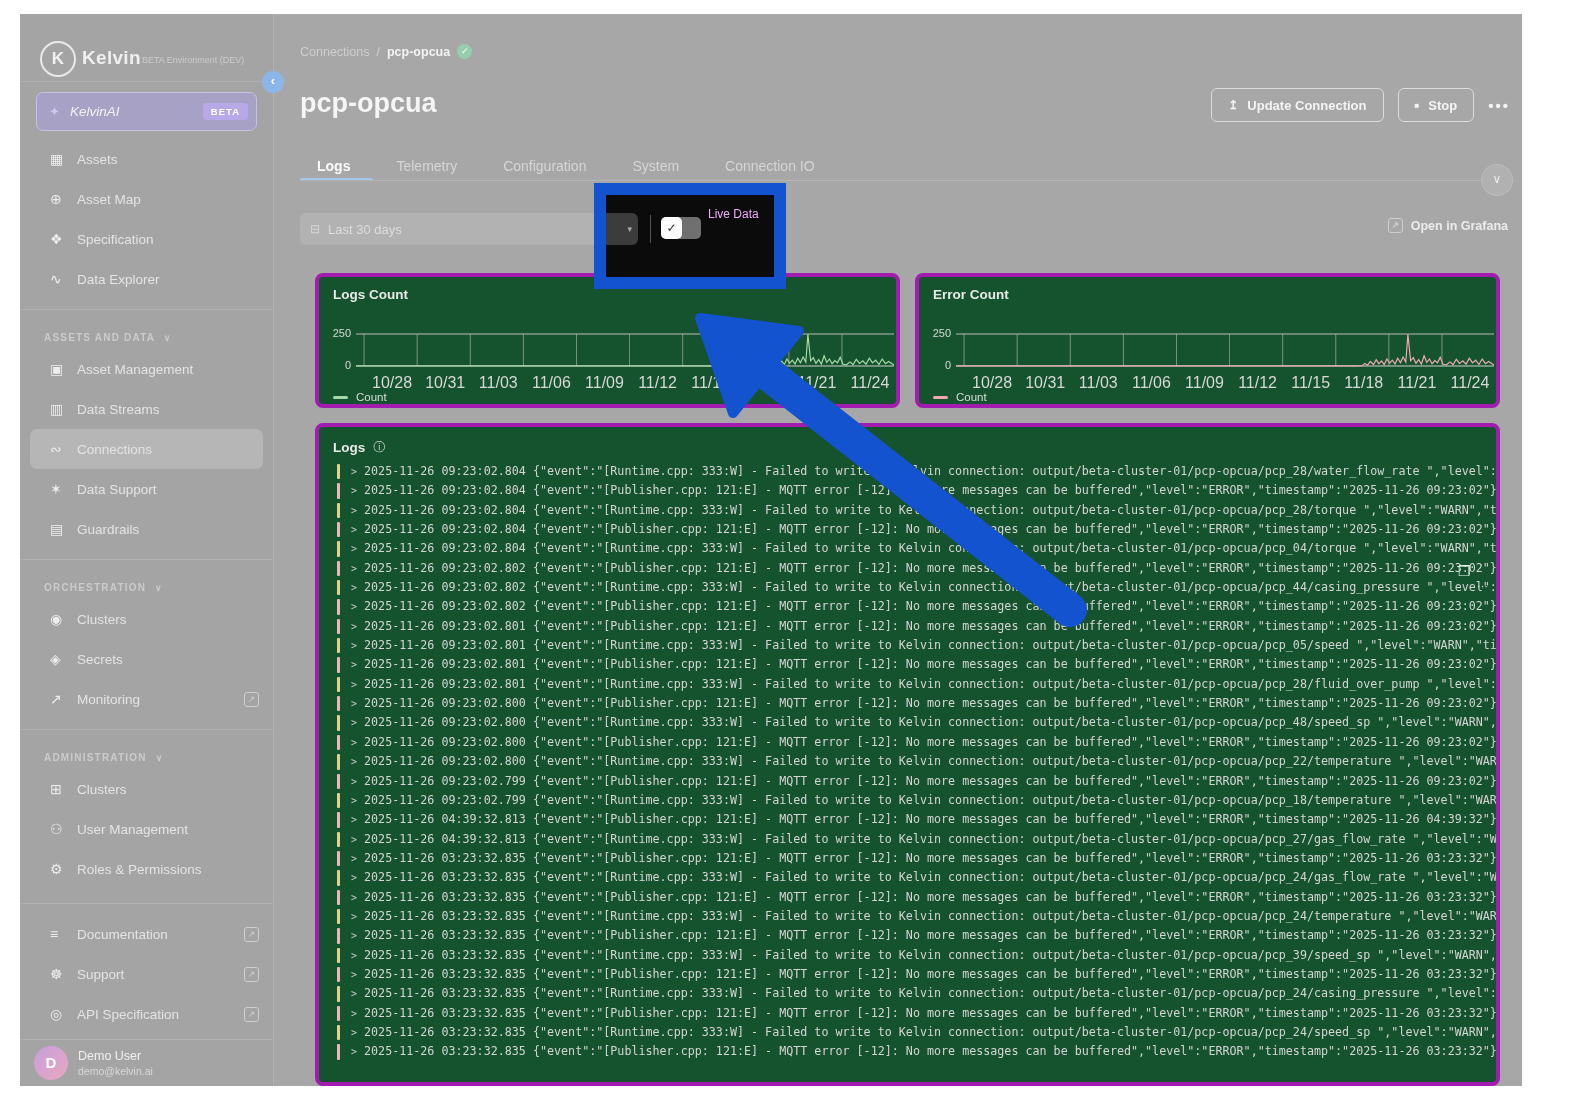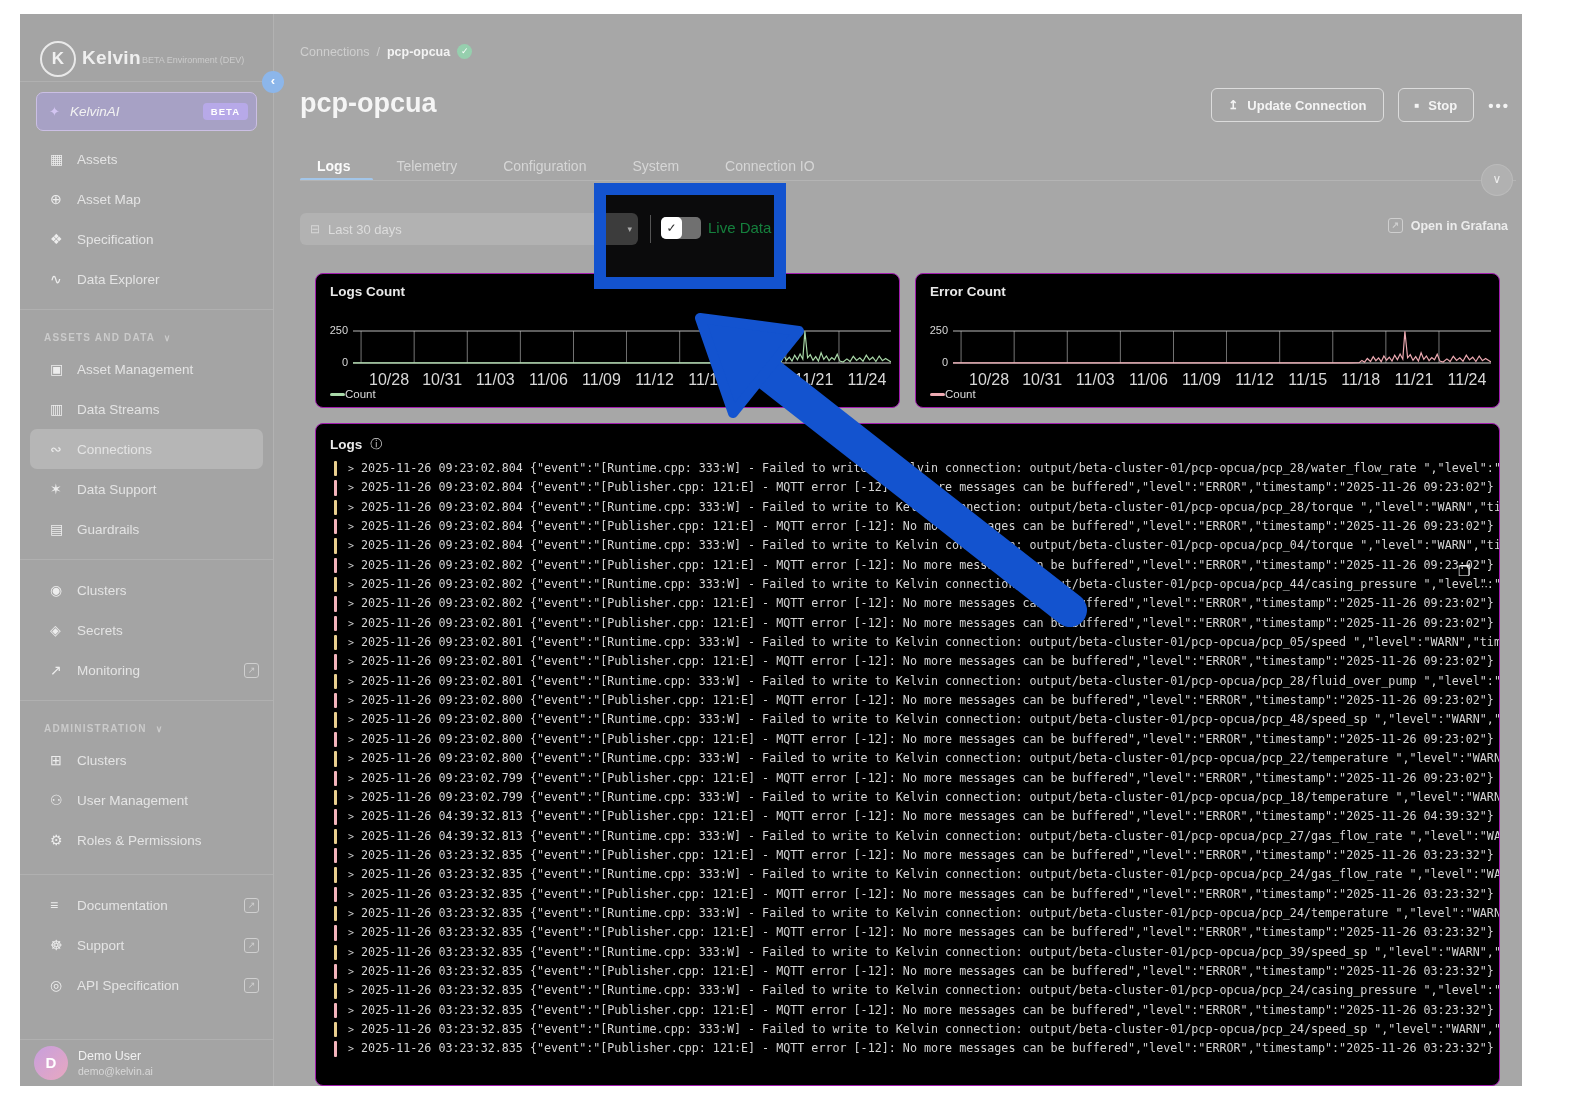--- a/index.html
+++ b/index.html
@@ -55,27 +55,27 @@
   .tab.active::after{content:"";position:absolute;left:0;right:0;bottom:-1px;height:3px;background:#a3c6e9;border-radius:2px;}
   .tab-divider{position:absolute;left:27px;right:6px;top:166px;height:1px;background:#b4b4b4;}
   .tab-scroll{position:absolute;right:10px;top:151px;width:30px;height:30px;border-radius:50%;background:#b1b1b1;
     box-shadow:0 0 0 1px #bbbbbb;color:#ededed;text-align:center;line-height:28px;font-size:12px;}
   .date-select{position:absolute;left:27px;top:199px;width:312px;height:32px;background:#b2b2b2;border-radius:6px;
     display:flex;align-items:center;gap:8px;padding:0 10px;color:#dddddd;font-size:13px;}
   .cal{font-size:12px;color:#d6d6d6;}
   .grafana{position:absolute;right:14px;top:204px;display:flex;align-items:center;gap:8px;color:#ececec;
     font-size:12.5px;font-weight:700;}
   
-  .card{position:absolute;background:#000000;border:1px solid #a21caf;border-radius:8px;box-sizing:border-box;text-decoration:underline;}
+  .card{position:absolute;background:#14532d;border:4px solid #a21caf;border-radius:8px;box-sizing:border-box;text-decoration:underline;}
   .chart-card{top:259px;width:585px;height:135px;}
   .card-title{position:absolute;left:14px;top:10px;font-size:13.5px;font-weight:700;color:#e9e9e9;}
   .ytick{position:absolute;left:6px;width:26px;text-align:right;font-size:11px;color:#d8d8d8;}
   .plot{position:absolute;left:37px;top:53px;width:538px;height:38px;}
   .xl{position:absolute;top:97px;transform:translateX(-50%);font-size:16px;color:#d8d8d8;margin-left:28px;}
-  .legend{position:absolute;left:14px;top:114px;display:flex;align-items:center;font-size:11.5px;color:#dcdcdc;}
+  .legend{position:absolute;left:14px;top:114px;display:flex;align-items:center;gap:8px;font-size:11.5px;color:#dcdcdc;}
   .dash{width:15px;height:3px;border-radius:2px;}
   .logs-card{left:42px;top:409px;width:1185px;height:663px;}
   .logs-head{position:absolute;left:14px;top:12px;display:flex;align-items:center;gap:8px;
     color:#eaeaea;font-size:13.5px;font-weight:700;}
   .info-i{font-size:12px;color:#d2d2d2;font-weight:400;}
   .log-lines{position:absolute;left:18px;top:35px;right:0;bottom:0;overflow:hidden;}
   .log-line{position:relative;height:19.35px;line-height:19.35px;white-space:pre;overflow:hidden;
     font-family:"DejaVu Sans Mono",monospace;font-size:11.7px;color:#d5d5d5;padding-left:14px;}
   .log-bar{position:absolute;left:0;top:2px;bottom:2px;width:3px;border-radius:1px;}
   .warn .log-bar{background:#e9cf8e;}
@@ -86,21 +86,21 @@
   
   .spot-box{position:absolute;left:574px;top:169px;width:192px;height:106px;background:#0b0b0c;z-index:40;}
   .spot-border{position:absolute;left:574px;top:169px;width:192px;height:106px;border:12px solid #1353cf;
     box-sizing:border-box;z-index:43;pointer-events:none;}
   .spot-pill{position:absolute;left:12px;top:30px;width:32px;height:32px;background:#3c3c3c;
     border-radius:0 6px 6px 0;color:#a9a9a9;font-size:9px;text-align:right;line-height:32px;padding-right:6px;box-sizing:border-box;}
   .spot-div{position:absolute;left:56px;top:32px;width:1px;height:28px;background:#555555;}
   .toggle{position:absolute;left:67px;top:34px;width:40px;height:22px;background:#707070;border-radius:5px;}
   .toggle-thumb{position:absolute;left:0;top:0;width:21px;height:22px;background:#ffffff;border-radius:5px;
     color:#2c2c2c;font-size:12px;text-align:center;line-height:22px;}
-  .toggle-label{position:absolute;left:114px;top:36px;font-size:15px;color:#15803d;}
+  .toggle-label{position:absolute;left:114px;top:24px;font-size:12px;color:#f0abfc;}
   .arrow-svg{position:absolute;left:0;top:0;width:1502px;height:1072px;z-index:41;pointer-events:none;}
 </style>
 </head>
 <body>
 
 <div class="app">
 
   <aside class="sidebar">
     <div class="side-logo">
       <div class="logo-circle">K</div>
@@ -146,20 +146,21 @@
         </div>
         <div class="nav-item">
           <span class="nicon">✶</span>
           <span>Data Support</span>
         </div>
         <div class="nav-item">
           <span class="nicon">▤</span>
           <span>Guardrails</span>
         </div>
         <div class="nav-div"></div>
+        <div class="nav-head">ORCHESTRATION <span class="chev">∨</span></div>
         <div class="nav-item">
           <span class="nicon">◉</span>
           <span>Clusters</span>
         </div>
         <div class="nav-item">
           <span class="nicon">◈</span>
           <span>Secrets</span>
         </div>
         <div class="nav-item">
           <span class="nicon">↗</span>

